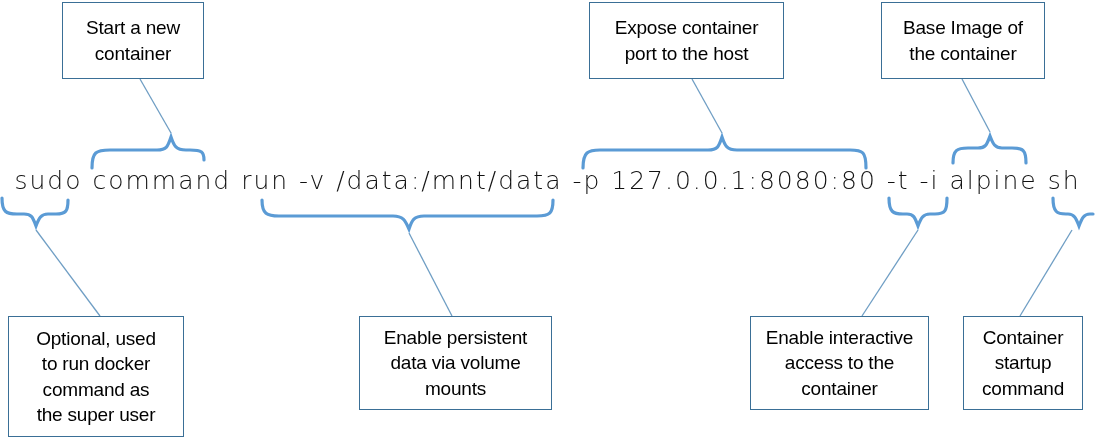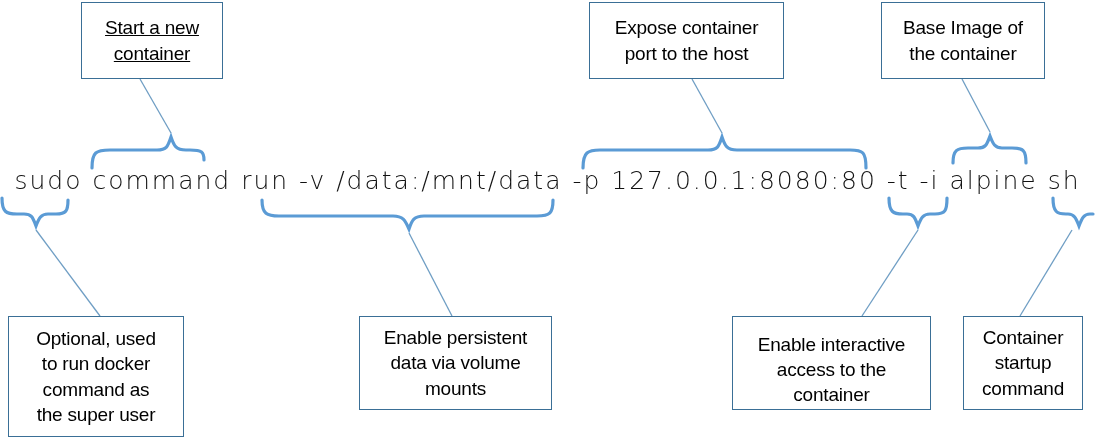--- a/index.html
+++ b/index.html
@@ -93,21 +93,21 @@
 
     <line x1="36" y1="230" x2="100" y2="316" stroke="#6f9ec4" stroke-width="1.3"></line>
 
     <line x1="409" y1="233" x2="452" y2="316" stroke="#6f9ec4" stroke-width="1.3"></line>
 
     <line x1="918" y1="230" x2="862" y2="316" stroke="#6f9ec4" stroke-width="1.3"></line>
 
     <line x1="1072" y1="230" x2="1020" y2="316" stroke="#6f9ec4" stroke-width="1.3"></line>
   </svg>
 
-  <div class="callout" style="left:81px; top:2px; width:142px; height:77px;text-decoration:underline;">
+  <div class="callout" style="left:62px; top:2px; width:142px; height:77px;">
     <span>Start a new<br>container</span>
   </div>
 
   <div class="callout" style="left:881px; top:2px; width:164px; height:77px;">
     <span>Base Image of<br>the container</span>
   </div>
 
   <div class="callout" style="left:589px; top:2px; width:195px; height:77px;">
     <span>Expose container<br>port to the host</span>
   </div>
@@ -115,21 +115,21 @@
   <div id="command-line">sudo command run -v /data:/mnt/data -p 127.0.0.1:8080:80 -t -i alpine sh</div>
 
   <div class="callout" style="left:8px; top:316px; width:176px; height:121px;">
     <span>Optional, used<br>to run docker<br>command as<br>the super user</span>
   </div>
 
   <div class="callout" style="left:359px; top:316px; width:193px; height:94px;">
     <span>Enable persistent<br>data via volume<br>mounts</span>
   </div>
 
-  <div class="callout" style="left:732px; top:316px; width:199px; height:94px;align-items:flex-end;">
+  <div class="callout" style="left:750px; top:316px; width:179px; height:94px;">
     <span>Enable interactive<br>access to the<br>container</span>
   </div>
 
   <div class="callout" style="left:963px; top:316px; width:120px; height:94px;">
     <span>Container<br>startup<br>command</span>
   </div>
 
 </div>
 
 </body></html>

